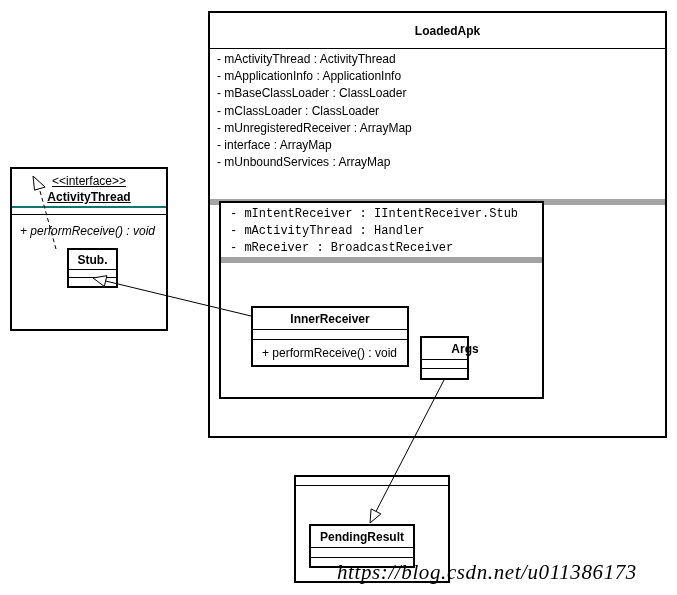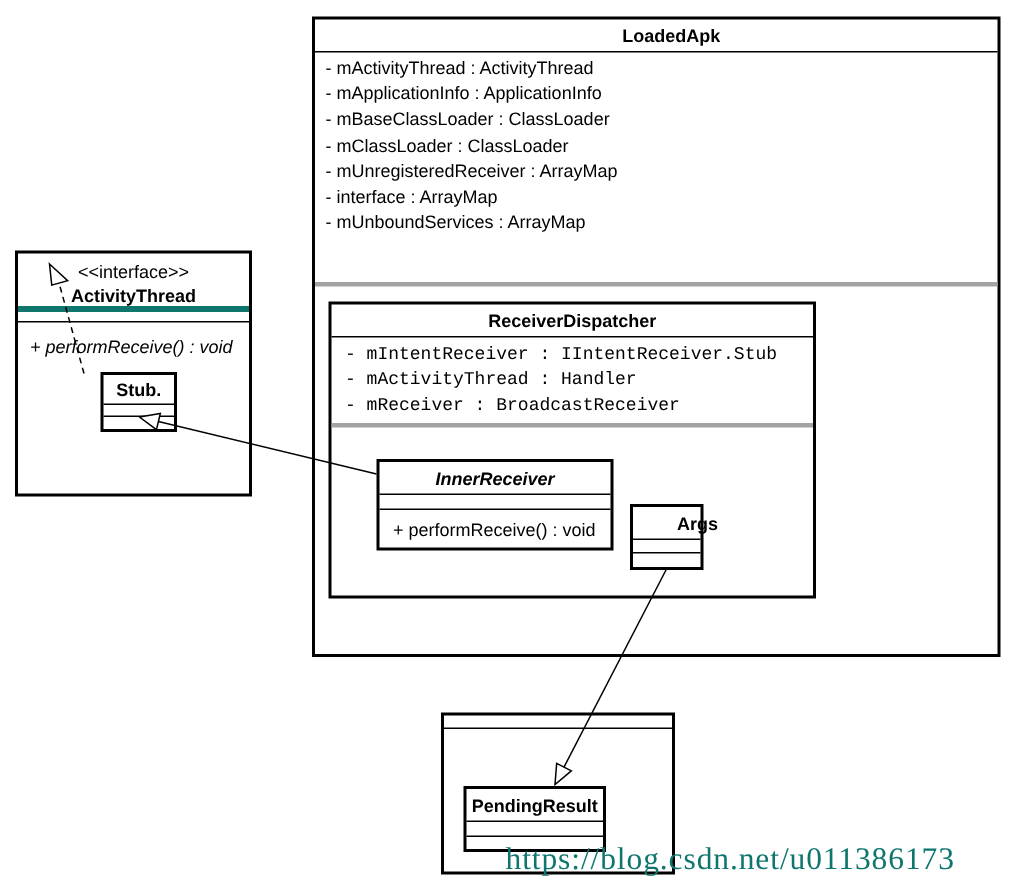--- a/index.html
+++ b/index.html
@@ -8,58 +8,58 @@
     position:relative; width:677px; height:595px; background:#ffffff;
     font-family:"Liberation Sans", sans-serif; font-size:12px; color:#000;
     overflow:hidden;
   }
   .cls { position:absolute; background:#fff; border:2px solid #000; }
   .ttl {
     font-weight:bold; text-align:center; border-bottom:1px solid #000;
     display:flex; align-items:center; justify-content:center; white-space:nowrap;
   }
   .ttl.italic { font-style:italic; }
-  .attrs { border-bottom:3px solid #a3a3a3; }
+  .attrs { border-bottom:6px solid #a3a3a3; }
   .attrs div { white-space:nowrap; }
-  .hdr2 { border-bottom:4px solid #0f766e; text-align:center; }
+  .hdr2 { border-bottom:2px solid #0f766e; text-align:center;text-decoration:underline; }
   .hdr2 .stereo { line-height:15px; padding-top:5px; }
   .hdr2 .iname  { line-height:16px; font-weight:bold; }
   .oprow { white-space:nowrap; }
   .italic-op { font-style:italic; }
   #arrow-layer { position:absolute; left:0; top:0; width:677px; height:595px; z-index:20; pointer-events:none; }
   .watermark {
     position:absolute; left:337px; top:560px; z-index:10;
     font-family:"Liberation Serif", serif; font-size:21px; letter-spacing:0.6px;
     white-space:nowrap;
   }
   
   #loadedapk        { left:208px; top:11px;  width:459px; height:427px; }
-  #loadedapk .ttl   { height:22px;padding-left:20px; }
+  #loadedapk .ttl   { height:36px;padding-left:20px; }
   #loadedapk .attrs { height:156px; padding:2px 0 0 7px; line-height:17.2px; }
   #rdispatcher        { left:219px; top:201px; width:325px; height:198px; z-index:2; }
   #rdispatcher .ttl   { height:22px; }
   #rdispatcher .attrs { height:60px; padding:3px 0 0 9px; line-height:17px;font-family:Liberation Mono, monospace; }
   #innerreceiver      { left:251px; top:306px; width:158px; height:61px; z-index:3; }
-  #innerreceiver .ttl { height:22px;font-style:italic; }
+  #innerreceiver .ttl { height:22px; }
   #innerreceiver .mid { height:10px; border-bottom:1px solid #000; }
   #innerreceiver .ops { height:25px; display:flex; align-items:center; padding-left:9px; }
   #args        { left:420px; top:336px; width:49px; height:44px; z-index:3; }
   #args .ttl   { height:22px;padding-left:41px; }
   #args .mid   { height:9px; border-bottom:1px solid #000; }
   #iintent        { left:10px; top:167px; width:158px; height:164px; }
   #iintent .hdr2  { height:39px; }
   #iintent .mid   { height:7px; border-bottom:1px solid #000; }
   #iintent .ops   { padding:9px 0 0 8px; }
   #stub        { left:42px; top:248px; width:51px; height:40px; z-index:3;margin-left:25px; }
   #stub .ttl   { height:20px; }
   #stub .mid   { height:8px; border-bottom:1px solid #000; }
   #broadcastreceiver      { left:294px; top:475px; width:156px; height:108px; }
   #broadcastreceiver .ttl { height:17px; }
   #broadcastreceiver .mid { height:9px; border-bottom:1px solid #000; }
-  #pendingresult      { left:309px; top:524px; width:95px; height:44px; z-index:3; }
+  #pendingresult      { left:309px; top:524px; width:106px; height:44px; z-index:3; }
   #pendingresult .ttl { height:22px; }
   #pendingresult .mid { height:10px; border-bottom:1px solid #000; }
 </style>
 </head>
 <body>
 
 <div class="stage">
 
   <div class="cls" id="loadedapk">
     <div class="ttl">LoadedApk</div>
@@ -69,21 +69,20 @@
       <div>- mBaseClassLoader : ClassLoader</div>
       <div>- mClassLoader : ClassLoader</div>
       <div>- mUnregisteredReceiver : ArrayMap</div>
       <div>- interface : ArrayMap</div>
       <div>- mUnboundServices : ArrayMap</div>
     </div>
     <div></div>
   </div>
 
   <div class="cls" id="rdispatcher">
-    <div class="ttl">ReceiverDispatcher</div>
     <div class="attrs">
       <div>- mIntentReceiver : IIntentReceiver.Stub</div>
       <div>- mActivityThread : Handler</div>
       <div>- mReceiver : BroadcastReceiver</div>
     </div>
     <div></div>
   </div>
 
   <div class="cls" id="innerreceiver">
     <div class="ttl">InnerReceiver</div>
@@ -120,21 +119,21 @@
     <div class="mid"></div>
     <div></div>
   </div>
 
   <div class="cls" id="pendingresult">
     <div class="ttl">PendingResult</div>
     <div class="mid"></div>
     <div></div>
   </div>
 
-  <div class="watermark" style="color: #0f766e;">https://blog.csdn.net/u011386173</div>
+  <div class="watermark" style="color: #000000; font-style: italic;">https://blog.csdn.net/u011386173</div>
 
   <svg id="arrow-layer" viewBox="0 0 677 595" xmlns="http://www.w3.org/2000/svg">
 
     <g>
       <line x1="56" y1="249" x2="40" y2="191" stroke="#000" stroke-width="1" stroke-dasharray="4,3"></line>
       <polygon points="33,176 45.1,187.1 34.5,190.1" fill="#fff" stroke="#000" stroke-width="1"></polygon>
     </g>
 
     <g>
       <line x1="251" y1="316" x2="105.6" y2="281" stroke="#000" stroke-width="1"></line>

